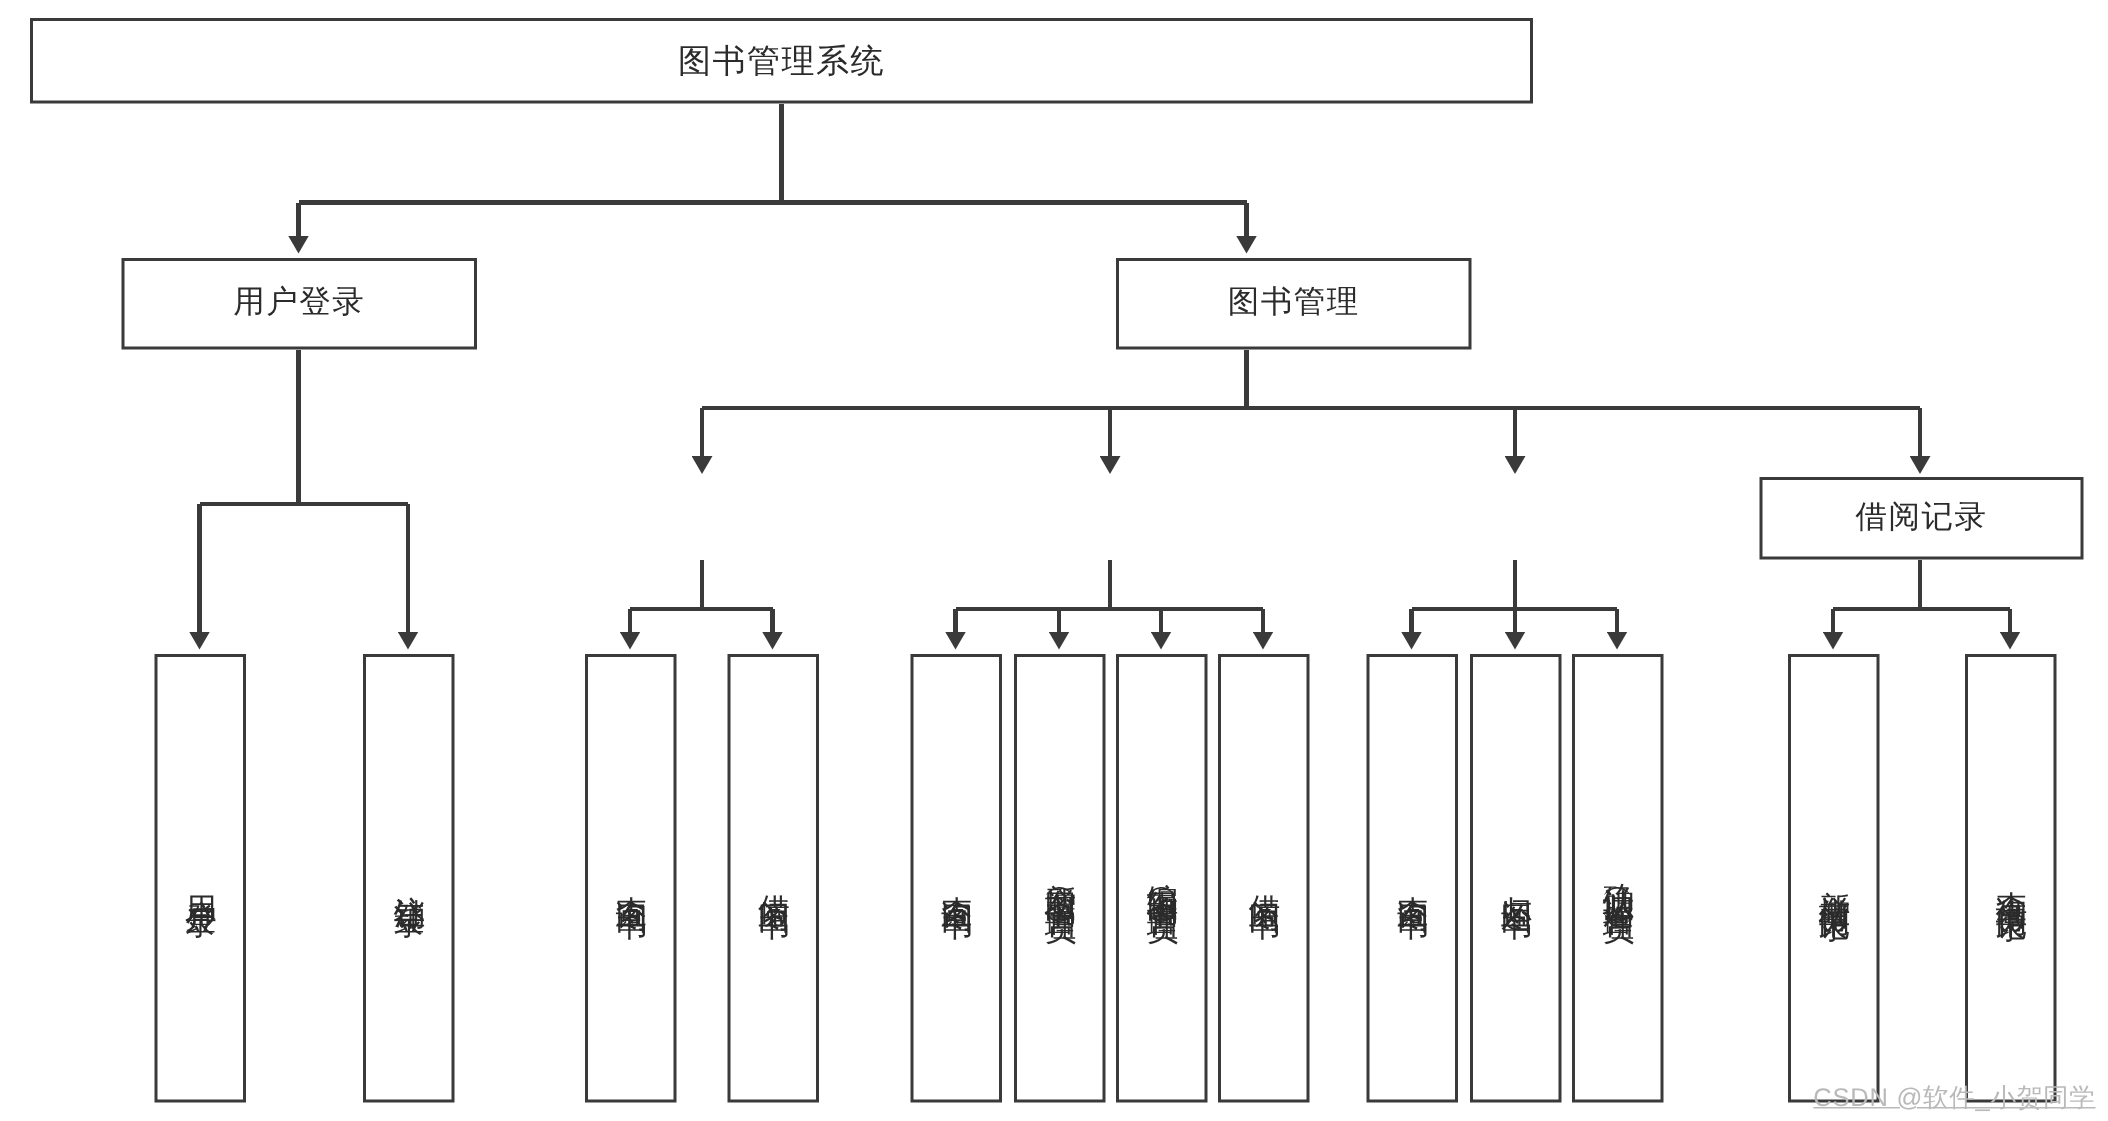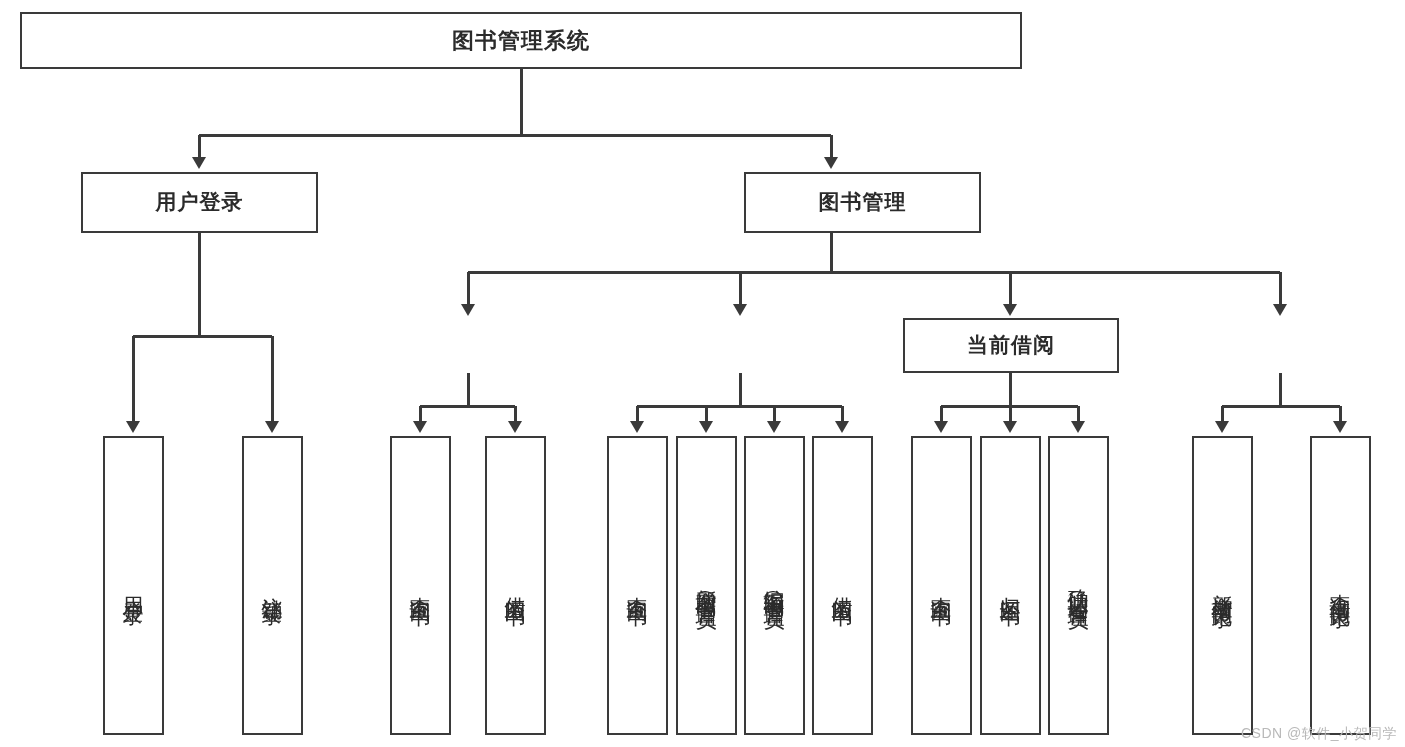--- a/index.html
+++ b/index.html
@@ -38,44 +38,44 @@
   .node .label {
     display: block;
     text-align: center;
     line-height: 1.05;
   }
   
   .node.horiz .label {
     writing-mode: horizontal-tb;
     font-size: 21px;
     letter-spacing: 1px;
-    font-weight: bold;
   }
   .node.root .label { font-size: 22px; }
   
   .node.vert {
     align-items: center;
     justify-content: center;
   }
   .node.vert .label {
     writing-mode: vertical-rl;
     text-orientation: upright;
     font-size: 21px;
     letter-spacing: 3px;
     line-height: 1;
     white-space: nowrap;
   }
   .watermark {
     position: absolute;
     right: 8px;
     bottom: 4px;
-    font-size: 14px;
+    font-size: 17px;
     color: #b9b9b9;
     letter-spacing: 0.5px;
     white-space: nowrap;
+    text-decoration: underline;
   }
 </style>
 </head>
 <body>
 
 <div id="canvas">
 
   <svg id="edges" viewBox="0 0 1405 747" width="1405" height="747" xmlns="http://www.w3.org/2000/svg">
     <defs>
       <marker id="arrow" viewBox="0 0 12 14" refX="1" refY="7" markerWidth="12" markerHeight="14" orient="auto-start-reverse" markerUnits="userSpaceOnUse">
@@ -130,22 +130,22 @@
     <span class="label">图书管理系统</span>
   </div>
 
   <div class="node horiz" style="left:81px; top:172px; width:237px; height:61px;">
     <span class="label">用户登录</span>
   </div>
   <div class="node horiz" style="left:712px; top:172px; width:237px; height:61px;margin-left:32px;">
     <span class="label">图书管理</span>
   </div>
 
-  <div class="node horiz" style="left:903px; top:318px; width:216px; height:55px;">
-    <span class="label">当前借阅</span>
+  <div class="node horiz" style="left:1173px; top:318px; width:216px; height:55px;">
+    <span class="label">借阅记录</span>
   </div>
 
   <div class="node vert" style="left:103px; top:436px; width:61px; height:299px;">
     <span class="label">用户登录</span>
   </div>
   <div class="node vert" style="left:242px; top:436px; width:61px; height:299px;">
     <span class="label">注销登录</span>
   </div>
 
   <div class="node vert" style="left:390px; top:436px; width:61px; height:299px;">

